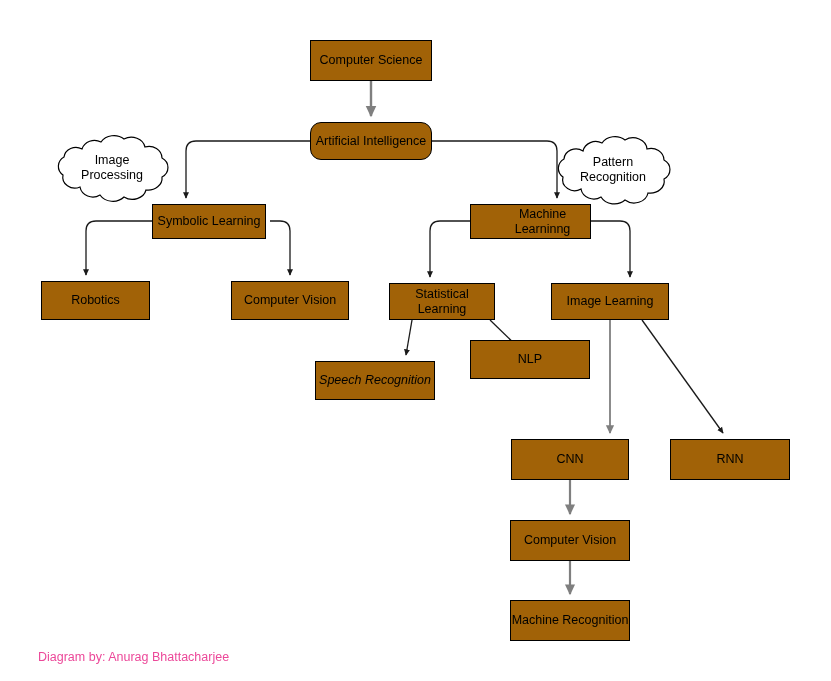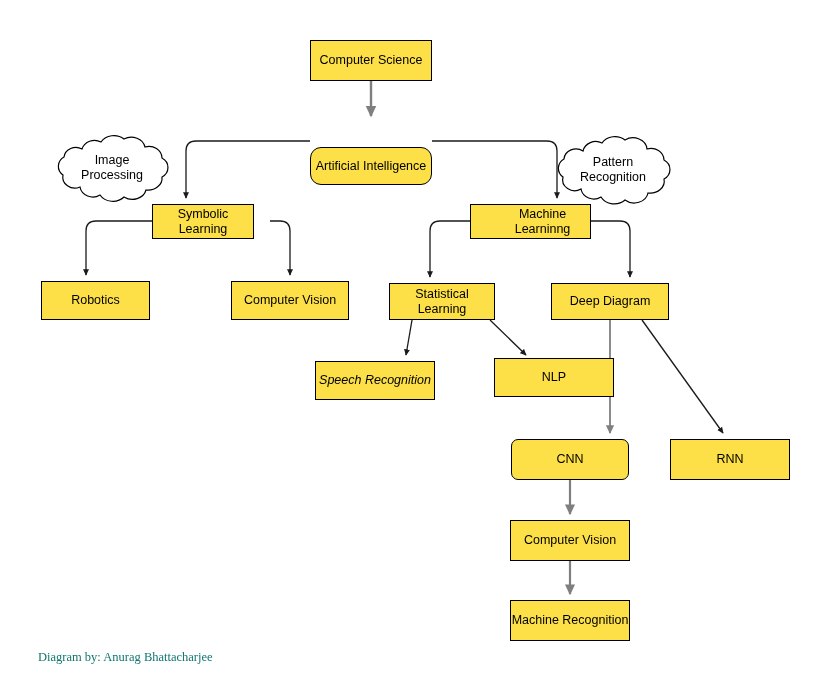--- a/index.html
+++ b/index.html
@@ -21,21 +21,21 @@
     position: absolute;
     left: 0;
     top: 0;
     width: 831px;
     height: 681px;
   }
   .node {
     position: absolute;
     box-sizing: border-box;
     border: 1.3px solid #000000;
-    background: #fde047;
+    background: #a16207;
     display: flex;
     align-items: center;
     justify-content: center;
     text-align: center;
     font-family: "Liberation Sans", sans-serif;
     font-size: 12.5px;
     color: #000000;
     line-height: 1.15;
     z-index: 3;
   }
@@ -62,23 +62,23 @@
     text-align: center;
     font-family: "Liberation Sans", sans-serif;
     font-size: 12.5px;
     color: #000000;
     line-height: 1.2;
     white-space: pre-line;
     pointer-events: none;
   }
   .caption {
     position: absolute;
-    font-family: Liberation Serif, serif;
+    font-family: Liberation Sans, sans-serif;
     font-size: 12.5px;
-    color: #0f766e;
+    color: #ec4899;
     white-space: nowrap;
   }
 </style>
 </head>
 <body>
 
 <div id="canvas">
 
   <svg id="edges" viewBox="0 0 831 681" xmlns="http://www.w3.org/2000/svg">
     <defs>
@@ -115,39 +115,39 @@
       <path d="M 642 320 L 723 433" stroke="#1a1a1a" stroke-width="1.3" marker-end="url(#ahBlack)"></path>
 
       <path d="M 570 480 L 570 514" stroke="#7f7f7f" stroke-width="2.2" marker-end="url(#ahGray)"></path>
 
       <path d="M 570 561 L 570 594" stroke="#7f7f7f" stroke-width="2.2" marker-end="url(#ahGray)"></path>
     </g>
   </svg>
 
   <div class="node" style="left:310px; top:40px; width:122px; height:41px;">Computer Science</div>
 
-  <div class="node rounded" style="left:310px; top:122px; width:122px; height:38px;margin-top:25px;">Artificial Intelligence</div>
+  <div class="node rounded" style="left:310px; top:122px; width:122px; height:38px;">Artificial Intelligence</div>
 
-  <div class="node" style="left:152px; top:204px; width:102px; height:35px;">Symbolic Learning</div>
+  <div class="node" style="left:152px; top:204px; width:114px; height:35px;">Symbolic Learning</div>
 
   <div class="node" style="left:470px; top:204px; width:121px; height:35px;padding-left:24px;">Machine Learninng</div>
 
   <div class="node" style="left:41px; top:281px; width:109px; height:39px;">Robotics</div>
 
   <div class="node" style="left:231px; top:281px; width:118px; height:39px;">Computer Vision</div>
 
   <div class="node" style="left:389px; top:283px; width:106px; height:37px;">Statistical Learning</div>
 
-  <div class="node" style="left:551px; top:283px; width:118px; height:37px;">Deep Diagram</div>
+  <div class="node" style="left:551px; top:283px; width:118px; height:37px;">Image Learning</div>
 
   <div class="node" style="left:315px; top:361px; width:120px; height:39px;font-style:italic;">Speech Recognition</div>
 
-  <div class="node" style="left:470px; top:358px; width:120px; height:39px;margin-left:24px;">NLP</div>
+  <div class="node" style="left:470px; top:340px; width:120px; height:39px;">NLP</div>
 
-  <div class="node" style="left:511px; top:439px; width:118px; height:41px;border-radius:7px;">CNN</div>
+  <div class="node" style="left:511px; top:439px; width:118px; height:41px;">CNN</div>
 
   <div class="node" style="left:670px; top:439px; width:120px; height:41px;">RNN</div>
 
   <div class="node" style="left:510px; top:520px; width:120px; height:41px;">Computer Vision</div>
 
   <div class="node" style="left:510px; top:600px; width:120px; height:41px;">Machine Recognition</div>
 
   <div class="cloud-wrap" style="left:552px; top:134px; width:122px; height:72px;">
     <svg viewBox="0 0 122 72" width="122" height="72" xmlns="http://www.w3.org/2000/svg">
       <path d="M 31 17

